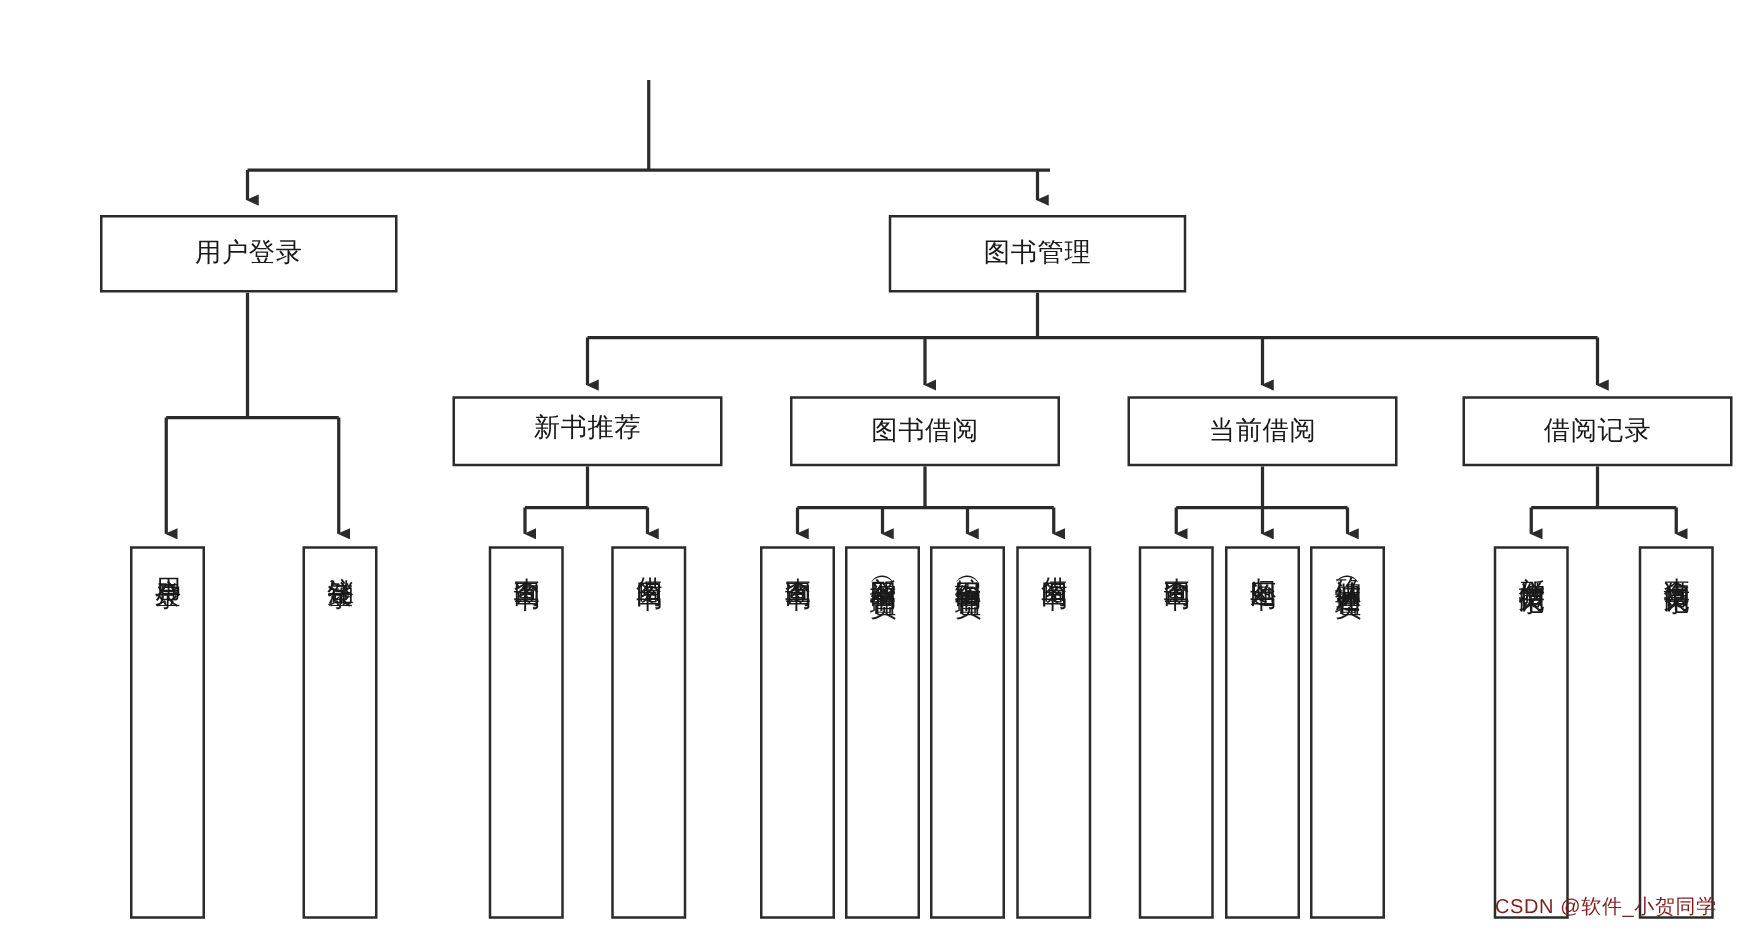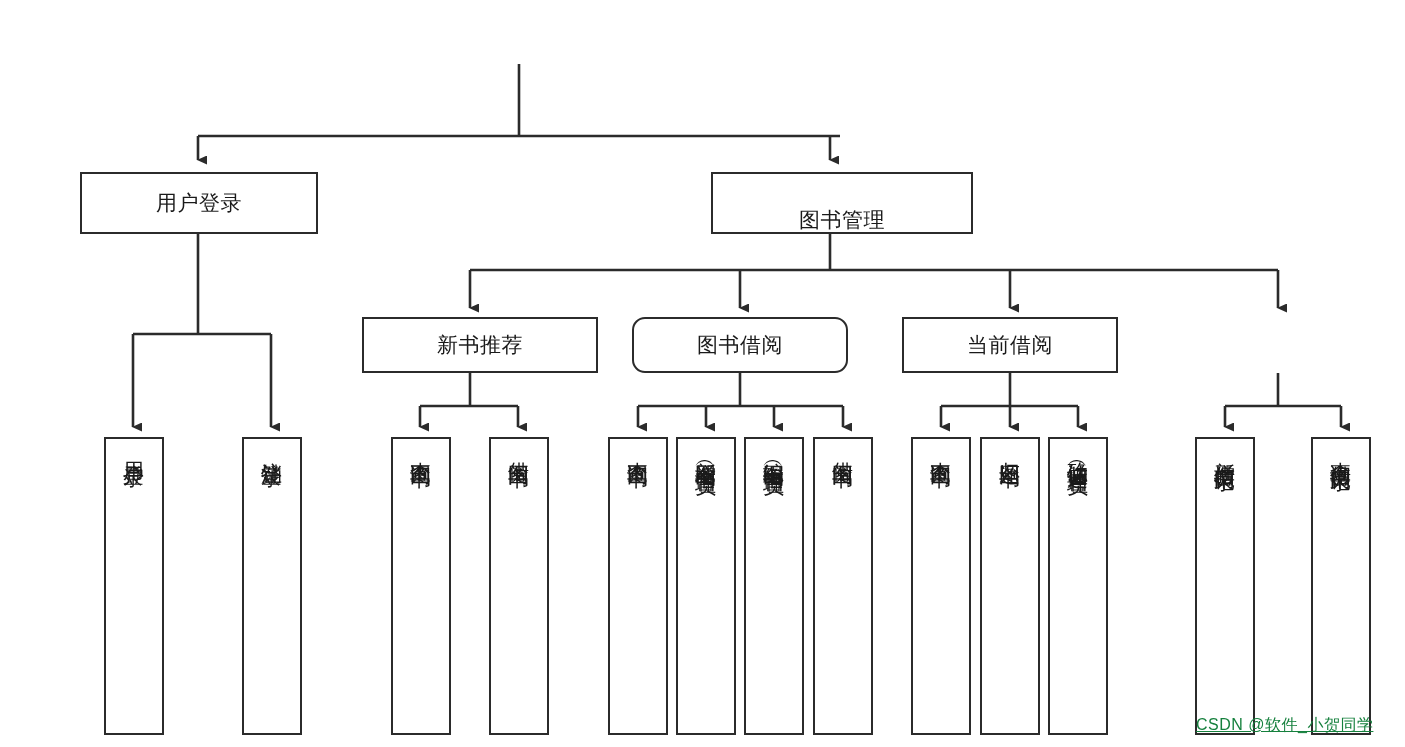--- a/index.html
+++ b/index.html
@@ -57,24 +57,23 @@
     writing-mode: vertical-rl;
     text-orientation: upright;
     font-size: 21px;
     letter-spacing: 2px;
     line-height: 1;
     white-space: nowrap;
   }
   .watermark {
     position: absolute;
     font-size: 16px;
-    color: #15803d;
+    color: #7f1d1d;
     white-space: nowrap;
     letter-spacing: 0.5px;
-    text-decoration: underline;
   }
 </style>
 </head>
 <body>
 
 <div id="diagram-root">
 
   <svg class="diagram-canvas" viewBox="0 0 1405 747" aria-hidden="true">
     <defs>
       <marker id="arrowhead" markerWidth="9" markerHeight="10" refX="4.5" refY="9" orient="auto" markerUnits="userSpaceOnUse">
@@ -122,32 +121,35 @@
       <path d="M1225,406 L1341,406"></path>
       <path d="M1225,406 L1225,427" marker-end="url(#arrowhead)"></path>
       <path d="M1341,406 L1341,427" marker-end="url(#arrowhead)"></path>
     </g>
   </svg>
 
 
   <div class="node-box horizontal" style="left:80px; top:172px; width:238px; height:62px;">
     <span class="node-label">用户登录</span>
   </div>
-  <div class="node-box horizontal" style="left:711px; top:172px; width:262px; height:62px;align-items:flex-end;">
+  <div class="node-box horizontal" style="left:711px; top:172px; width:238px; height:62px;">
     <span class="node-label">图书管理</span>
   </div>
 
-  <div class="node-box horizontal" style="left:362px; top:317px; width:236px; height:56px;">
+  <div class="node-box horizontal" style="left:362px; top:317px; width:216px; height:56px;font-family:Liberation Mono, monospace;">
     <span class="node-label">新书推荐</span>
   </div>
-  <div class="node-box horizontal" style="left:632px; top:317px; width:216px; height:56px;border-radius:13px;">
+  <div class="node-box horizontal" style="left:632px; top:317px; width:216px; height:56px;">
     <span class="node-label">图书借阅</span>
   </div>
   <div class="node-box horizontal" style="left:902px; top:317px; width:216px; height:56px;justify-content:center;">
     <span class="node-label">当前借阅</span>
+  </div>
+  <div class="node-box horizontal" style="left:1170px; top:317px; width:216px; height:56px;">
+    <span class="node-label">借阅记录</span>
   </div>
 
   <div class="node-box vertical" style="left:104px; top:437px; width:60px; height:298px;">
     <span class="node-label">用户登录</span>
   </div>
   <div class="node-box vertical" style="left:242px; top:437px; width:60px; height:298px;">
     <span class="node-label">注销登录</span>
   </div>
 
   <div class="node-box vertical" style="left:391px; top:437px; width:60px; height:298px;">

